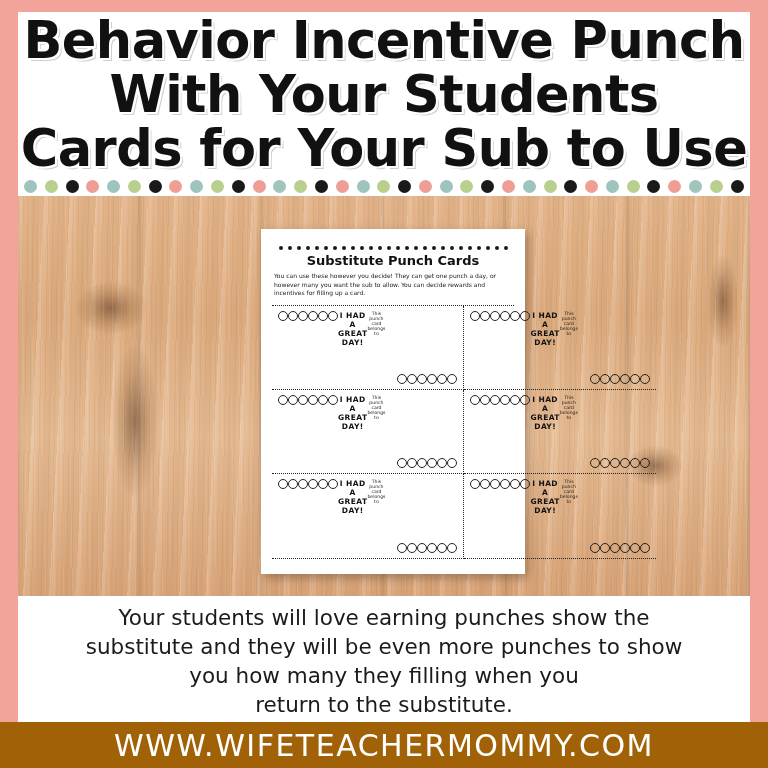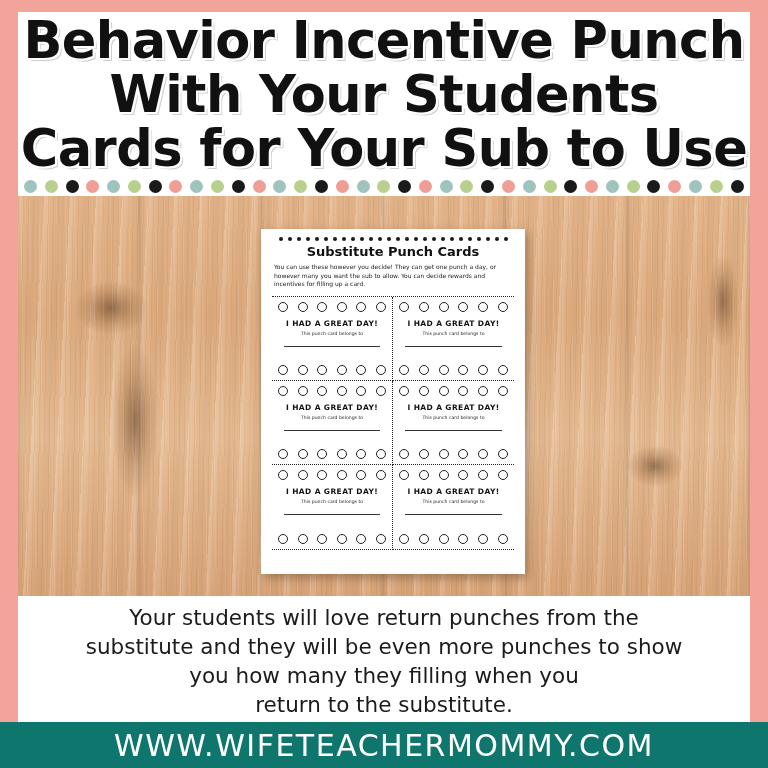--- a/index.html
+++ b/index.html
@@ -111,21 +111,21 @@
 
   
   .sheet {
     position: absolute;
     left: 243px;
     top: 33px;
     width: 264px;
     height: 345px;
     background: #ffffff;
     box-shadow: 3px 4px 9px rgba(60,35,15,0.35);
-    padding: 8px 11px;
+    padding: 17px 11px;
     box-sizing: border-box;
     font-family: "DejaVu Sans", sans-serif;
     color: #111;
   }
   .sheet-dots {
     display: flex;
     justify-content: center;
     gap: 5px;
     margin-bottom: 3px;
   }
@@ -153,21 +153,21 @@
     grid-template-rows: repeat(3, 1fr);
     border-top: 1px dotted #222;
     height: 253px;
   }
   .pcard {
     border-right: 1px dotted #222;
     border-bottom: 1px dotted #222;
     padding: 5px 6px 4px 6px;
     box-sizing: border-box;
     display: flex;
-    flex-direction: column;
+    flex-direction: row;
   }
   .pcard:nth-child(2n) { border-right: none; }
   .punch-row {
     display: flex;
     justify-content: space-between;
     margin-bottom: 7px;
   }
   .punch-row u {
     width: 8px; height: 8px; border-radius: 50%;
     border: 1px solid #222; display: block; text-decoration: none;
@@ -215,21 +215,21 @@
     white-space: nowrap;
   }
 
   
   .footer {
     position: absolute;
     left: 0;
     bottom: 0;
     width: 768px;
     height: 46px;
-    background: #0f766e;
+    background: #a16207;
     display: flex;
     align-items: center;
     justify-content: center;
   }
   .footer-text {
     font-family: "DejaVu Sans", sans-serif;
     font-size: 30px;
     letter-spacing: 1.5px;
     color: #ffffff;
     white-space: nowrap;
@@ -448,21 +448,21 @@
               <u></u>
               <u></u>
               <u></u>
             </div>
           </div>
         </div>
     </div>
   </div>
 
   <div class="caption">
-    <div class="caption-line">Your students will love return punches from the</div>
+    <div class="caption-line">Your students will love earning punches show the</div>
     <div class="caption-line">substitute and they will be even more punches to show</div>
     <div class="caption-line">you how many they filling when you</div>
     <div class="caption-line">return to the substitute.</div>
   </div>
 
   <div class="footer">
     <div class="footer-text">WWW.WIFETEACHERMOMMY.COM</div>
   </div>
 </div>
 

